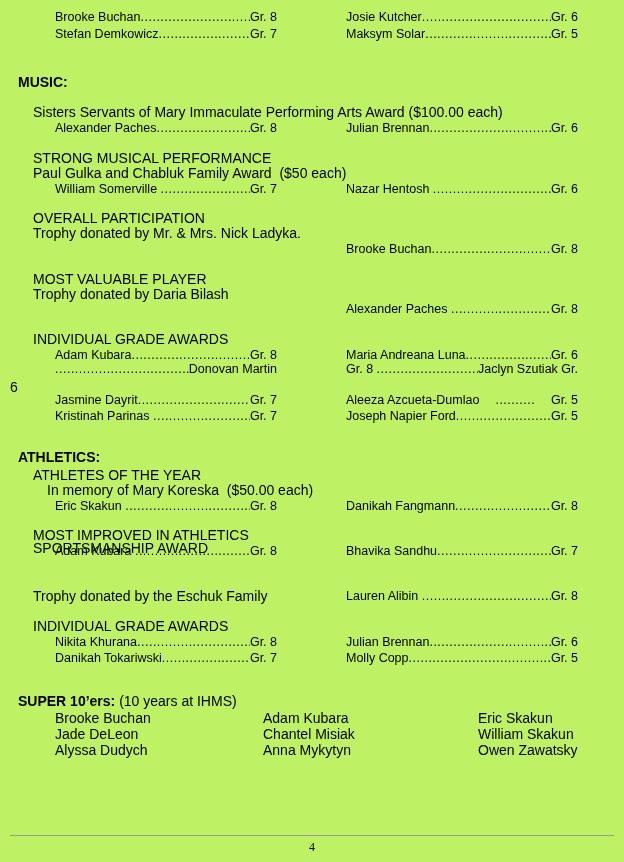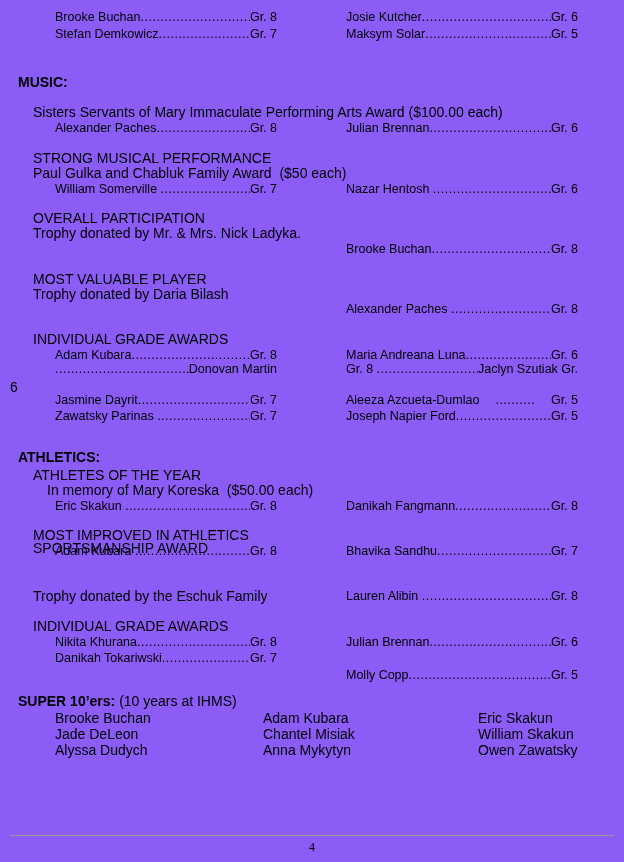--- a/index.html
+++ b/index.html
@@ -4,21 +4,21 @@
 <style>
   html, body {
     margin: 0;
     padding: 0;
     background: #ffffff;
   }
   .page {
     position: relative;
     width: 624px;
     height: 862px;
-    background: #8b5cf6;
+    background: #bef264;
     font-family: "Liberation Sans", sans-serif;
     color: #000000;
     overflow: hidden;
   }
 
   
   .row {
     position: absolute;
     white-space: pre;
     font-size: 14px;
@@ -177,21 +177,21 @@
     <span class="nm">Jasmine Dayrit</span>
     <span class="leader">........................................................................................................................</span>
     <span class="gr">Gr. 7</span>
   </div>
   <div class="entry colR" style="top:393px;gap:16px;">
     <span class="nm">Aleeza Azcueta-Dumlao</span>
     <span class="leader">........................................................................................................................</span>
     <span class="gr">Gr. 5</span>
   </div>
   <div class="entry colL" style="top:409px;">
-    <span class="nm">Zawatsky Parinas </span>
+    <span class="nm">Kristinah Parinas </span>
     <span class="leader">........................................................................................................................</span>
     <span class="gr">Gr. 7</span>
   </div>
   <div class="entry colR" style="top:409px;">
     <span class="nm">Joseph Napier Ford</span>
     <span class="leader">........................................................................................................................</span>
     <span class="gr">Gr. 5</span>
   </div>
 
   <div class="row t-sec" style="top:450px;">ATHLETICS:</div>
@@ -238,21 +238,21 @@
   <div class="entry colR" style="top:635px;">
     <span class="nm">Julian Brennan</span>
     <span class="leader">........................................................................................................................</span>
     <span class="gr">Gr. 6</span>
   </div>
   <div class="entry colL" style="top:651px;">
     <span class="nm">Danikah Tokariwski</span>
     <span class="leader">........................................................................................................................</span>
     <span class="gr">Gr. 7</span>
   </div>
-  <div class="entry colR" style="top:668px;">
+  <div class="entry colR" style="top:651px;">
     <span class="nm">Molly Copp</span>
     <span class="leader">........................................................................................................................</span>
     <span class="gr">Gr. 5</span>
   </div>
 
   <div class="row" style="left:18px; top:694px;"><span class="bold">SUPER 10’ers:</span><span> (10 years at IHMS)</span></div>
 
   <div class="row s10a" style="top:711px;">Brooke Buchan</div>
   <div class="row s10a" style="top:727px;">Jade DeLeon</div>
   <div class="row s10a" style="top:743px;">Alyssa Dudych</div>

